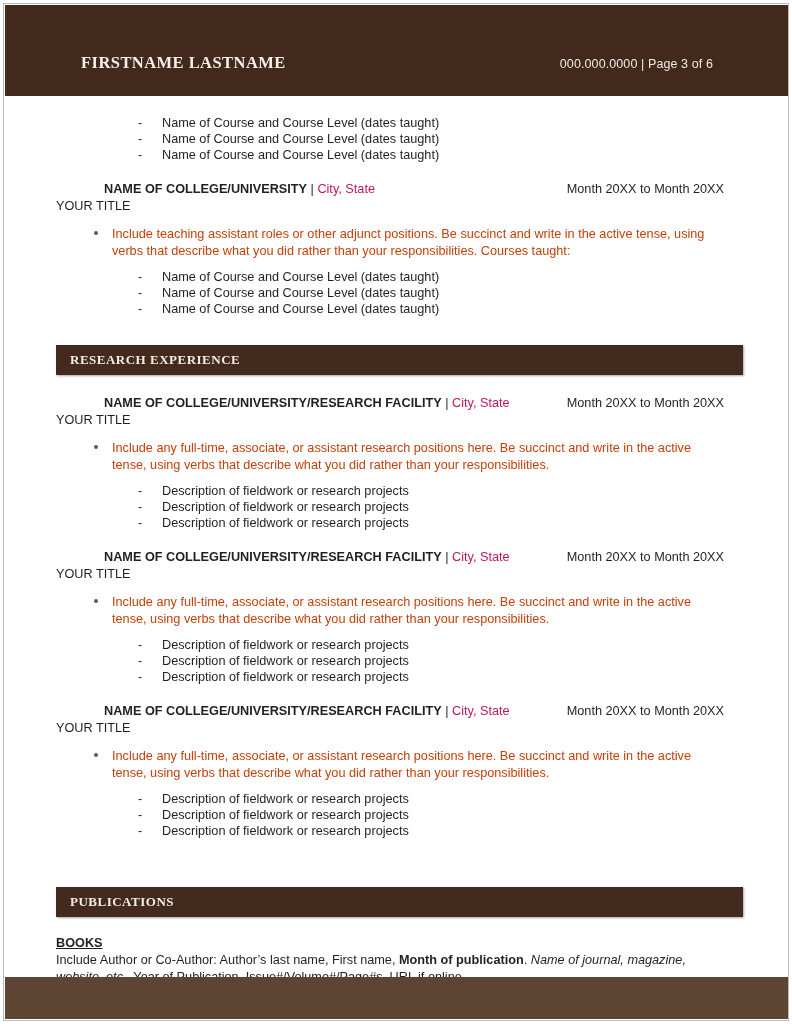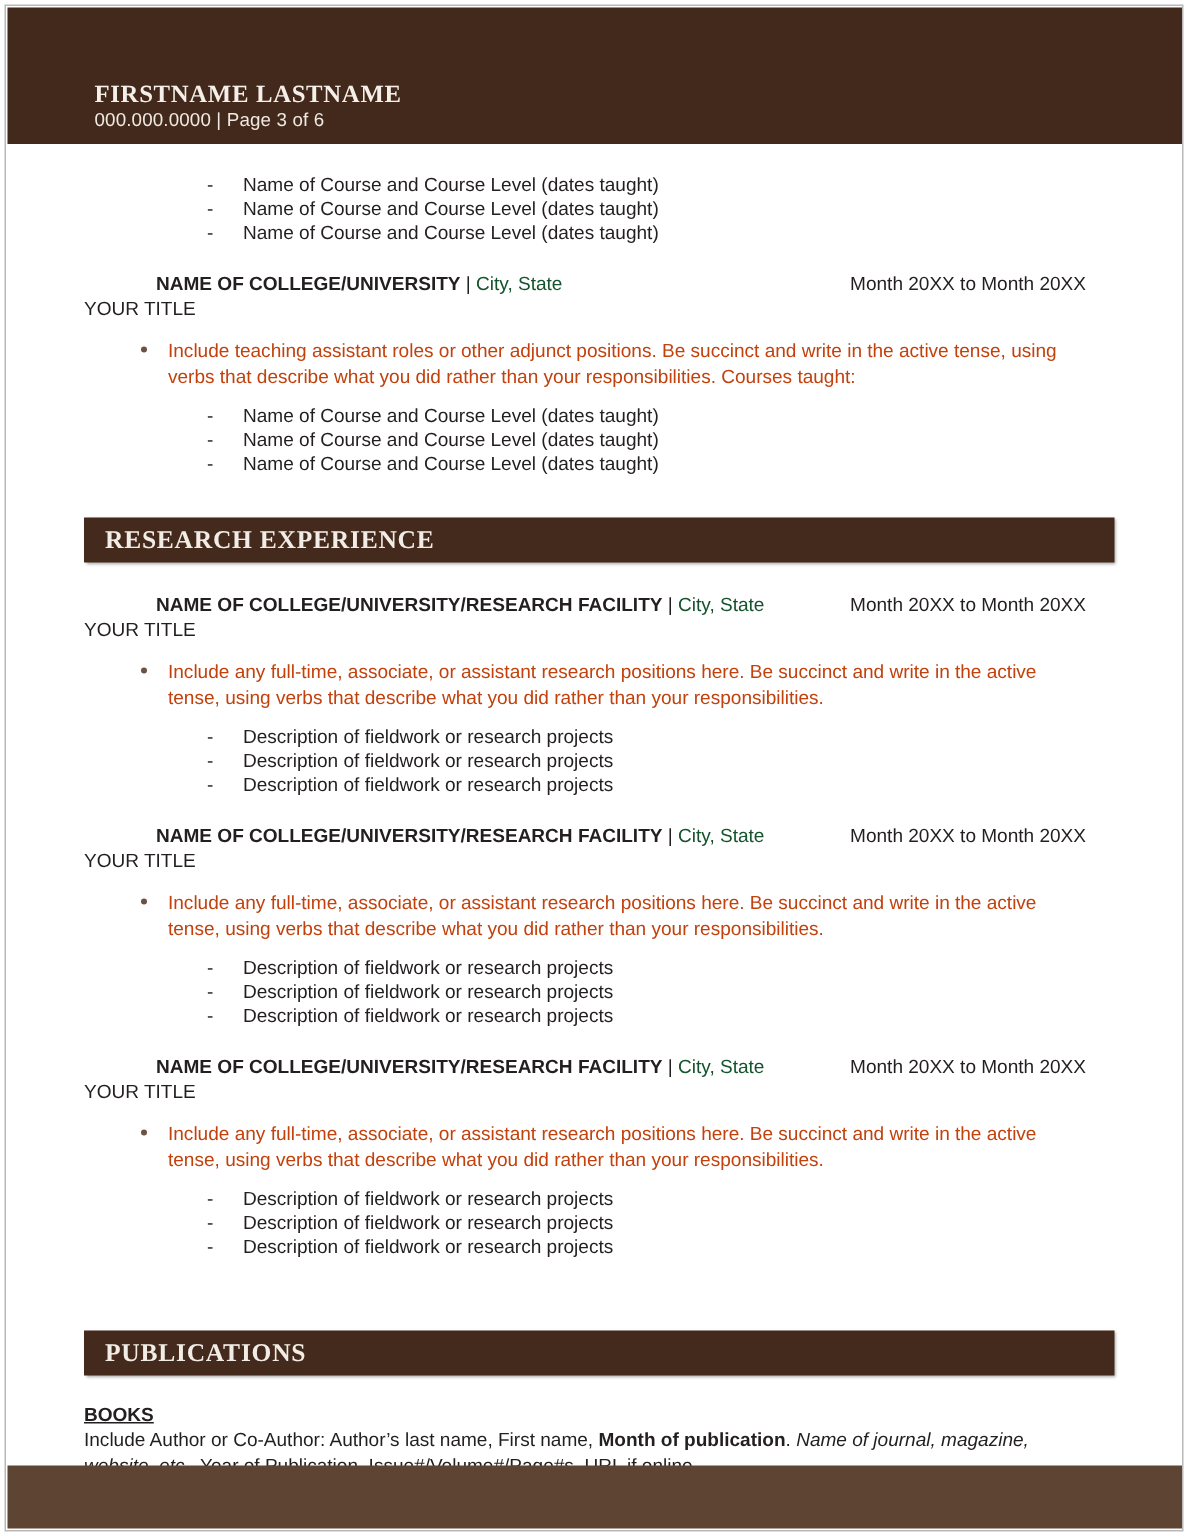--- a/index.html
+++ b/index.html
@@ -37,25 +37,24 @@
     height: 91px;
     background: #42291c;
     box-sizing: border-box;
   }
   .header-inner {
     position: absolute;
     left: 0;
     right: 0;
     bottom: 21px;
     height: 22px;
-    padding: 0 58px;
+    padding: 0 76px;
     display: flex;
     align-items: baseline;
     justify-content: space-between;
-    flex-direction: column;
   }
   .header-name {
     font-family: "Liberation Serif", serif;
     font-weight: bold;
     font-size: 16.5px;
     letter-spacing: 0.45px;
     color: #f4efe9;
     white-space: nowrap;
   }
   .header-meta {
@@ -147,21 +146,21 @@
     font-size: 12.7px;
     line-height: 16.5px;
   }
   .entry-left { white-space: nowrap; }
   .entry-org {
     font-weight: bold;
     color: #231f20;
     padding-left: 48px;
   }
   .entry-sep { color: #231f20; font-weight: normal; }
-  .entry-loc { color: #14532d; font-weight: normal; }
+  .entry-loc { color: #be185d; font-weight: normal; }
   .entry-dates {
     color: #231f20;
     white-space: nowrap;
     padding-right: 14px;
     padding-left: 12px;
   }
   .entry-title {
     font-size: 12.7px;
     line-height: 16.5px;
     color: #231f20;
@@ -175,21 +174,21 @@
     background: #432a1c;
     box-shadow: 1px 1px 2px rgba(0,0,0,0.35);
     display: flex;
     align-items: center;
     width: 687px;
     box-sizing: border-box;
   }
   .section-title {
     font-family: "Liberation Serif", serif;
     font-weight: bold;
-    font-size: 17px;
+    font-size: 13px;
     letter-spacing: 0.5px;
     color: #f2ece6;
     padding-left: 14px;
   }
 
   
   .pub-subhead {
     font-size: 12.7px;
     font-weight: bold;
     text-decoration: underline;

